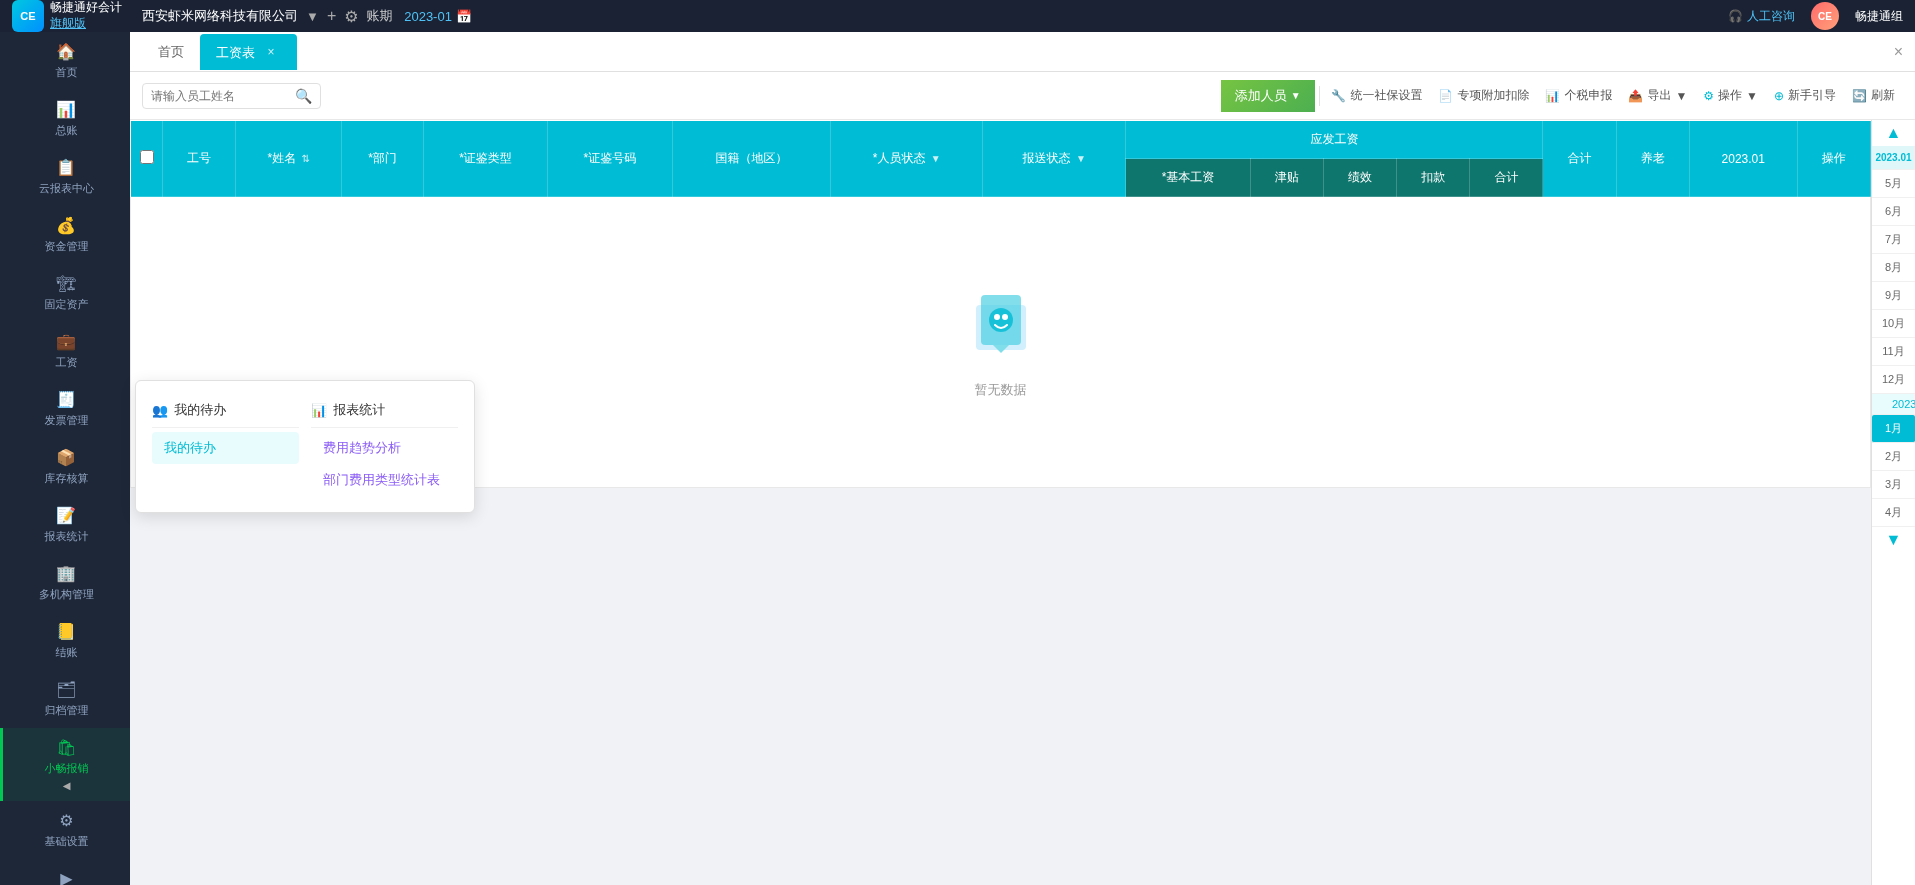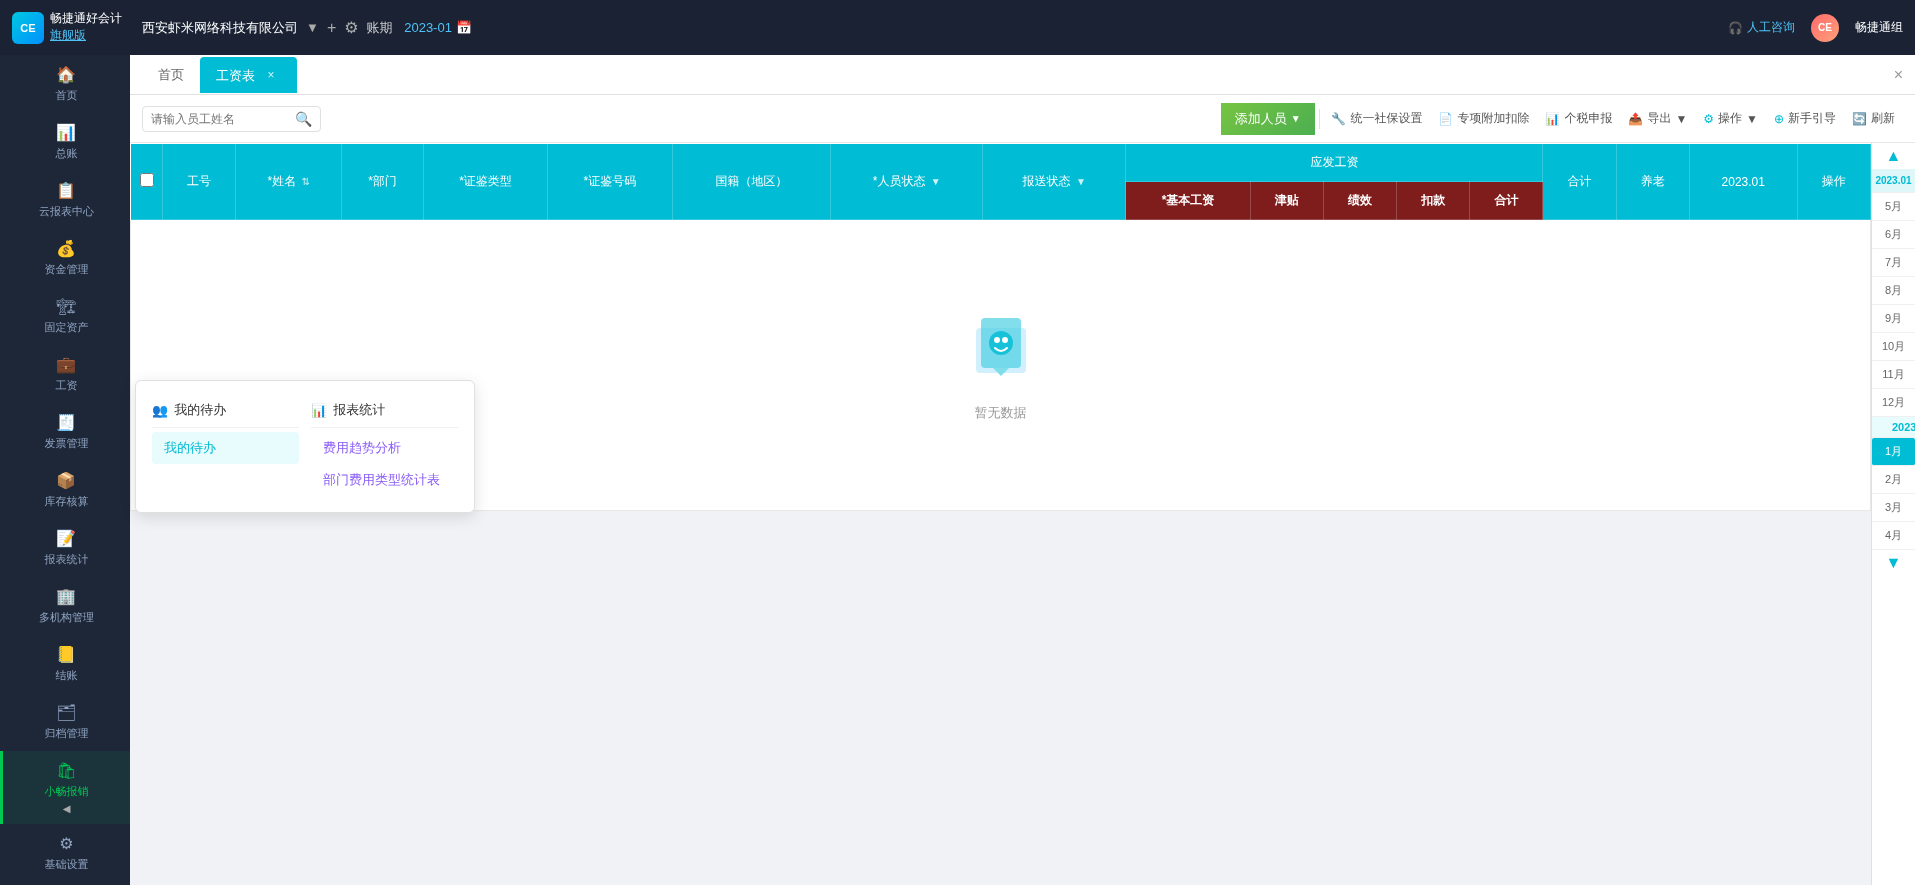--- a/index.html
+++ b/index.html
@@ -1,20 +1,20 @@
 <!DOCTYPE html>
 <html><head>
   <meta charset="utf-8">
   <style>
     * { box-sizing: border-box; margin: 0; padding: 0; }
     body { font-family: 'Microsoft YaHei', Arial, sans-serif; font-size: 13px; background: #f5f5f5; overflow: hidden; }
 
     
     .app-container { display: flex; flex-direction: column; height: 885px; width: 1915px; }
-    .top-bar { display: flex; align-items: center; height: 55px; background: #1a2234; padding: 0 12px; flex-shrink: 0; }
+    .top-bar { display: flex; align-items: center; height: 32px; background: #1a2234; padding: 0 12px; flex-shrink: 0; }
     .main-layout { display: flex; flex: 1; overflow: hidden; }
     .sidebar { width: 130px; background: #1e2738; display: flex; flex-direction: column; flex-shrink: 0; }
     .content-area { flex: 1; display: flex; flex-direction: column; overflow: hidden; background: #f0f2f5; }
     .tab-bar { height: 40px; background: #fff; display: flex; align-items: center; padding: 0 12px; border-bottom: 1px solid #e0e0e0; flex-shrink: 0; }
     .toolbar { height: 48px; background: #fff; display: flex; align-items: center; padding: 0 12px; border-bottom: 1px solid #e8e8e8; flex-shrink: 0; }
     .table-area { flex: 1; overflow: auto; position: relative; }
 
     
     .logo { display: flex; align-items: center; gap: 6px; }
     .logo-icon { width: 32px; height: 32px; background: linear-gradient(135deg, #00c8e0, #0090ff); border-radius: 6px; display: flex; align-items: center; justify-content: center; color: white; font-size: 14px; font-weight: bold; }
@@ -52,37 +52,37 @@
     .add-btn-arrow { font-size: 10px; }
 
     
     .tb-btn { display: flex; align-items: center; gap: 4px; color: #555; font-size: 12px; cursor: pointer; padding: 4px 8px; border-radius: 4px; white-space: nowrap; }
     .tb-btn .icon { color: #00bcd4; }
     .tb-divider { width: 1px; height: 20px; background: #e0e0e0; margin: 0 4px; }
 
     
     .salary-table { width: 100%; border-collapse: collapse; background: #fff; }
     .salary-table th { background: #00bcd4; color: #fff; padding: 10px 8px; font-size: 12px; font-weight: normal; text-align: center; border: 1px solid rgba(255,255,255,0.2); white-space: nowrap; }
-    .salary-table th.sub { background: #7f1d1d; font-weight: bold; }
+    .salary-table th.sub { background: #0f766e; }
     .salary-table td { padding: 8px; border: 1px solid #e8e8e8; font-size: 12px; text-align: center; }
     .sort-icon { font-size: 10px; color: rgba(255,255,255,0.8); margin-left: 2px; }
     .filter-icon { font-size: 10px; color: rgba(255,255,255,0.8); margin-left: 2px; }
     .checkbox-th { width: 32px; }
     input[type="checkbox"] { width: 14px; height: 14px; cursor: pointer; }
 
     
     .empty-state { display: flex; flex-direction: column; align-items: center; justify-content: center; padding: 80px 0; gap: 16px; }
     .empty-icon { width: 80px; height: 80px; }
     .empty-text { color: #999; font-size: 13px; }
 
     
     .month-sidebar { width: 44px; background: #fff; border-left: 1px solid #e0e0e0; display: flex; flex-direction: column; align-items: center; overflow-y: auto; flex-shrink: 0; }
     .month-item { width: 100%; text-align: center; padding: 6px 2px; font-size: 11px; color: #666; cursor: pointer; border-bottom: 1px solid #f0f0f0; }
     .month-item.active { background: #00bcd4; color: #fff; border-radius: 2px; }
-    .month-item.year-label { color: #00bcd4; font-weight: bold; font-size: 11px; background: #e8fbfd; padding: 4px 20px; }
+    .month-item.year-label { color: #00bcd4; font-weight: normal; font-size: 11px; background: #e8fbfd; padding: 4px 20px; }
     .month-nav { display: flex; align-items: center; justify-content: center; width: 100%; padding: 4px; color: #00bcd4; cursor: pointer; font-size: 16px; }
 
     
     .popup-menu { position: absolute; top: 380px; left: 135px; background: #fff; border: 1px solid #e0e0e0; border-radius: 6px; box-shadow: 0 4px 16px rgba(0,0,0,0.12); z-index: 100; width: 340px; padding: 16px; }
     .popup-item { padding: 7px 12px; font-size: 13px; color: #8b5cf6; cursor: pointer; border-radius: 4px; }
     .popup-item.active-item { background: #e8fbfd; color: #00bcd4; }
     .popup-divider { display: flex; gap: 12px; }
     .popup-col { flex: 1; }
     .popup-header-item { display: flex; align-items: center; gap: 6px; font-size: 13px; font-weight: 500; color: #333; padding: 4px 0 8px 0; border-bottom: 1px solid #f0f0f0; margin-bottom: 4px; }
 

